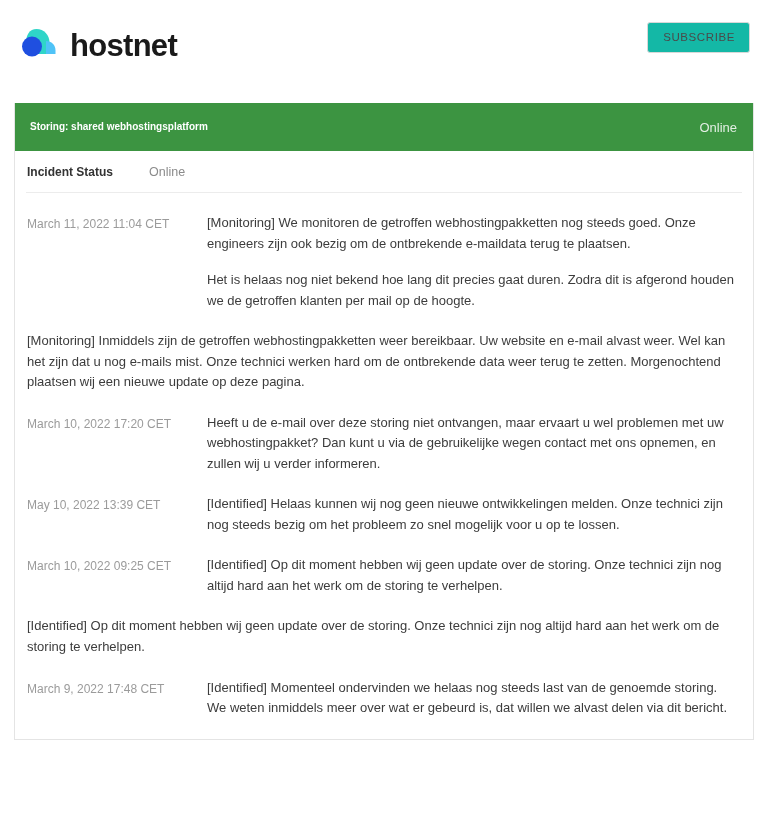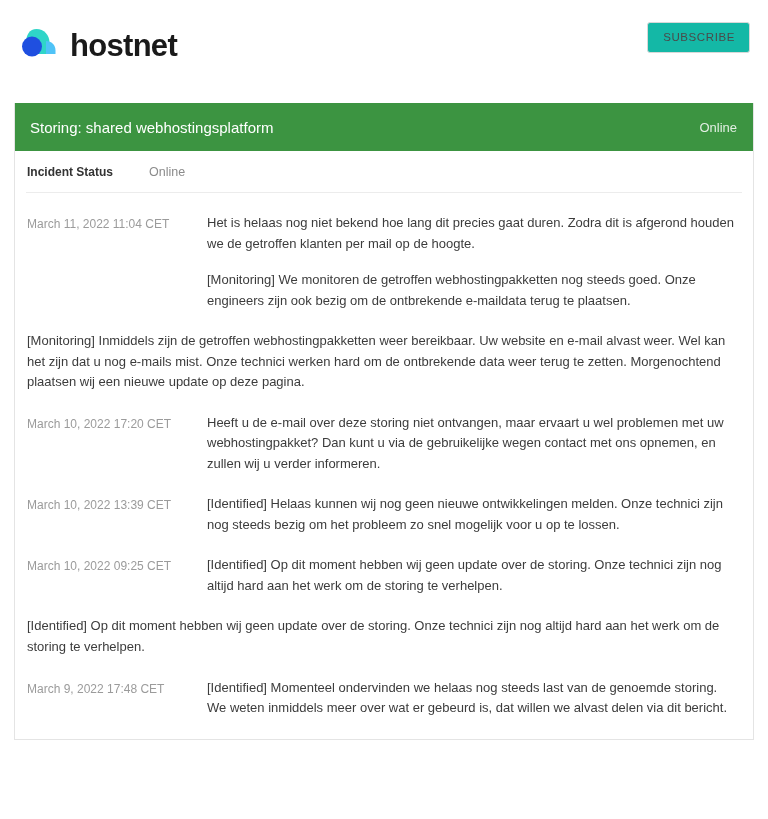--- a/index.html
+++ b/index.html
@@ -69,22 +69,23 @@
     background: #3c9441;
     color: #ffffff;
     height: 48px;
     padding: 0 16px 0 15px;
     display: flex;
     align-items: center;
     justify-content: space-between;
     box-sizing: border-box;
   }
   .card-title {
-    font-size: 15px;
-    line-height: 1;
+    font-size: 10px;
+    line-height: 1;
+    font-weight: bold;
   }
   .card-status {
     font-size: 13px;
     color: #e2efe3;
     line-height: 1;
   }
 
   .meta {
     padding: 14px 0 0 0;
   }
@@ -169,37 +170,37 @@
       <span class="meta-label">Incident Status</span>
       <span class="meta-value">Online</span>
     </div>
     <div class="meta-divider"></div>
   </div>
 
   <div class="updates" id="updates-list">
       <div class="update">
         <div class="update-date">March 11, 2022 11:04 CET</div>
         <div class="update-body">
+          <p>[Monitoring] We monitoren de getroffen webhostingpakketten nog steeds goed. Onze engineers zijn ook bezig om de ontbrekende e-maildata terug te plaatsen.</p>
           <p>Het is helaas nog niet bekend hoe lang dit precies gaat duren. Zodra dit is afgerond houden we de getroffen klanten per mail op de hoogte.</p>
-          <p>[Monitoring] We monitoren de getroffen webhostingpakketten nog steeds goed. Onze engineers zijn ook bezig om de ontbrekende e-maildata terug te plaatsen.</p>
         </div>
       </div>
       <div class="update">
         <div class="update-body">
           <p>[Monitoring] Inmiddels zijn de getroffen webhostingpakketten weer bereikbaar. Uw website en e-mail alvast weer. Wel kan het zijn dat u nog e-mails mist. Onze technici werken hard om de ontbrekende data weer terug te zetten. Morgenochtend plaatsen wij een nieuwe update op deze pagina.</p>
         </div>
       </div>
       <div class="update">
         <div class="update-date">March 10, 2022 17:20 CET</div>
         <div class="update-body">
           <p>Heeft u de e-mail over deze storing niet ontvangen, maar ervaart u wel problemen met uw webhostingpakket? Dan kunt u via de gebruikelijke wegen contact met ons opnemen, en zullen wij u verder informeren.</p>
         </div>
       </div>
       <div class="update">
-        <div class="update-date">March 10, 2022 13:39 CET</div>
+        <div class="update-date">May 10, 2022 13:39 CET</div>
         <div class="update-body">
           <p>[Identified] Helaas kunnen wij nog geen nieuwe ontwikkelingen melden. Onze technici zijn nog steeds bezig om het probleem zo snel mogelijk voor u op te lossen.</p>
         </div>
       </div>
       <div class="update">
         <div class="update-date">March 10, 2022 09:25 CET</div>
         <div class="update-body">
           <p>[Identified] Op dit moment hebben wij geen update over de storing. Onze technici zijn nog altijd hard aan het werk om de storing te verhelpen.</p>
         </div>
       </div>

